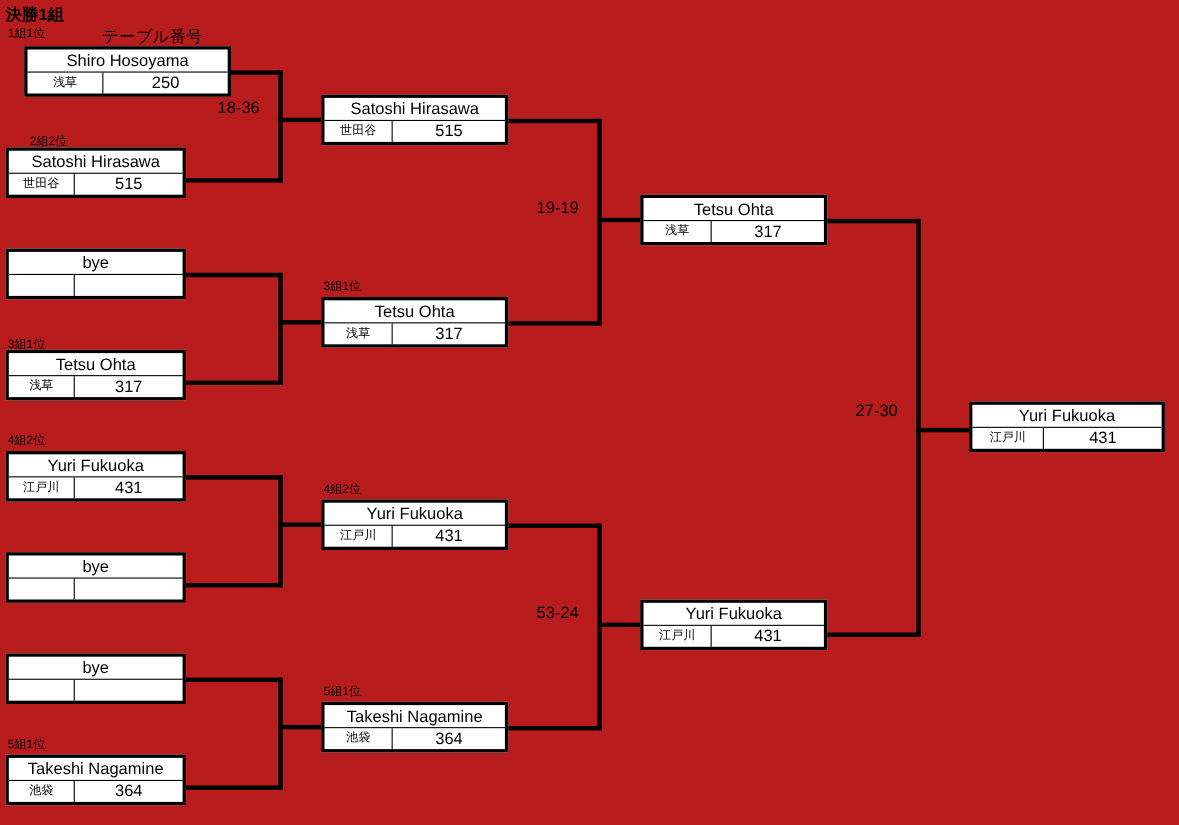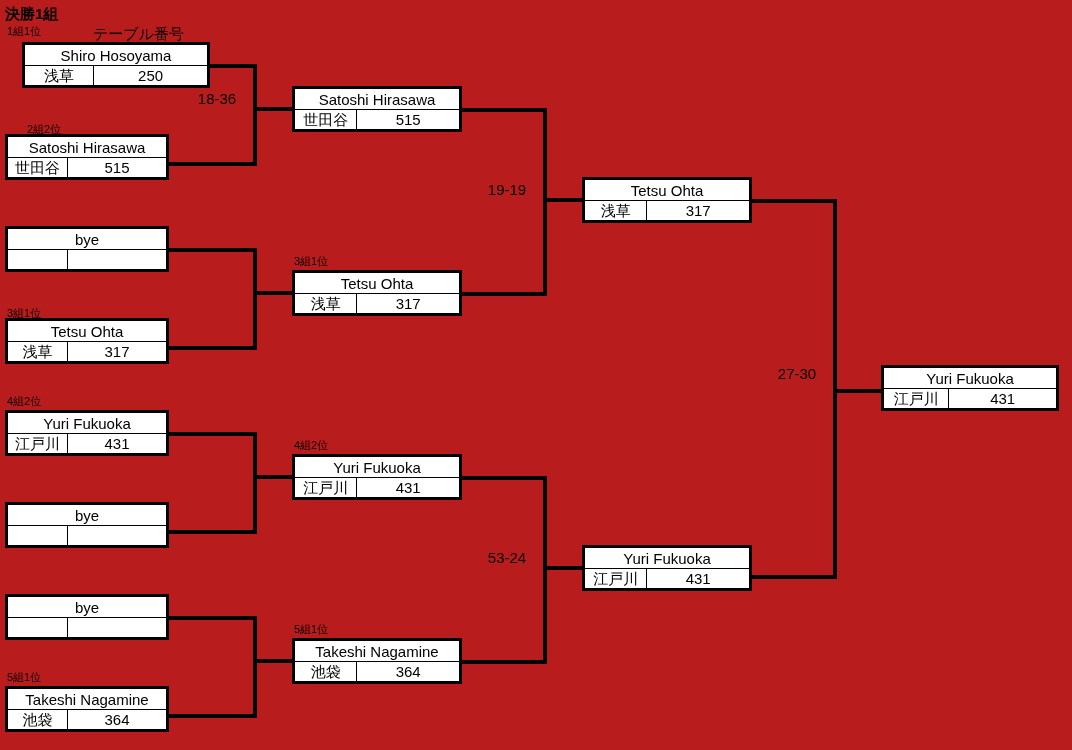--- a/index.html
+++ b/index.html
@@ -82,21 +82,21 @@
     flex: 1 1 auto;
     display: flex;
     flex-direction: row;
   }
   .pb-club {
     box-sizing: border-box;
     flex: 0 0 38%;
     display: flex;
     align-items: center;
     justify-content: center;
-    font-size: 15px;
+    font-size: 11px;
     line-height: 1;
     border-right: 1px solid #000000;
     white-space: nowrap;
     overflow: hidden;
   }
   .pb-table {
     box-sizing: border-box;
     flex: 1 1 auto;
     display: flex;
     align-items: center;

